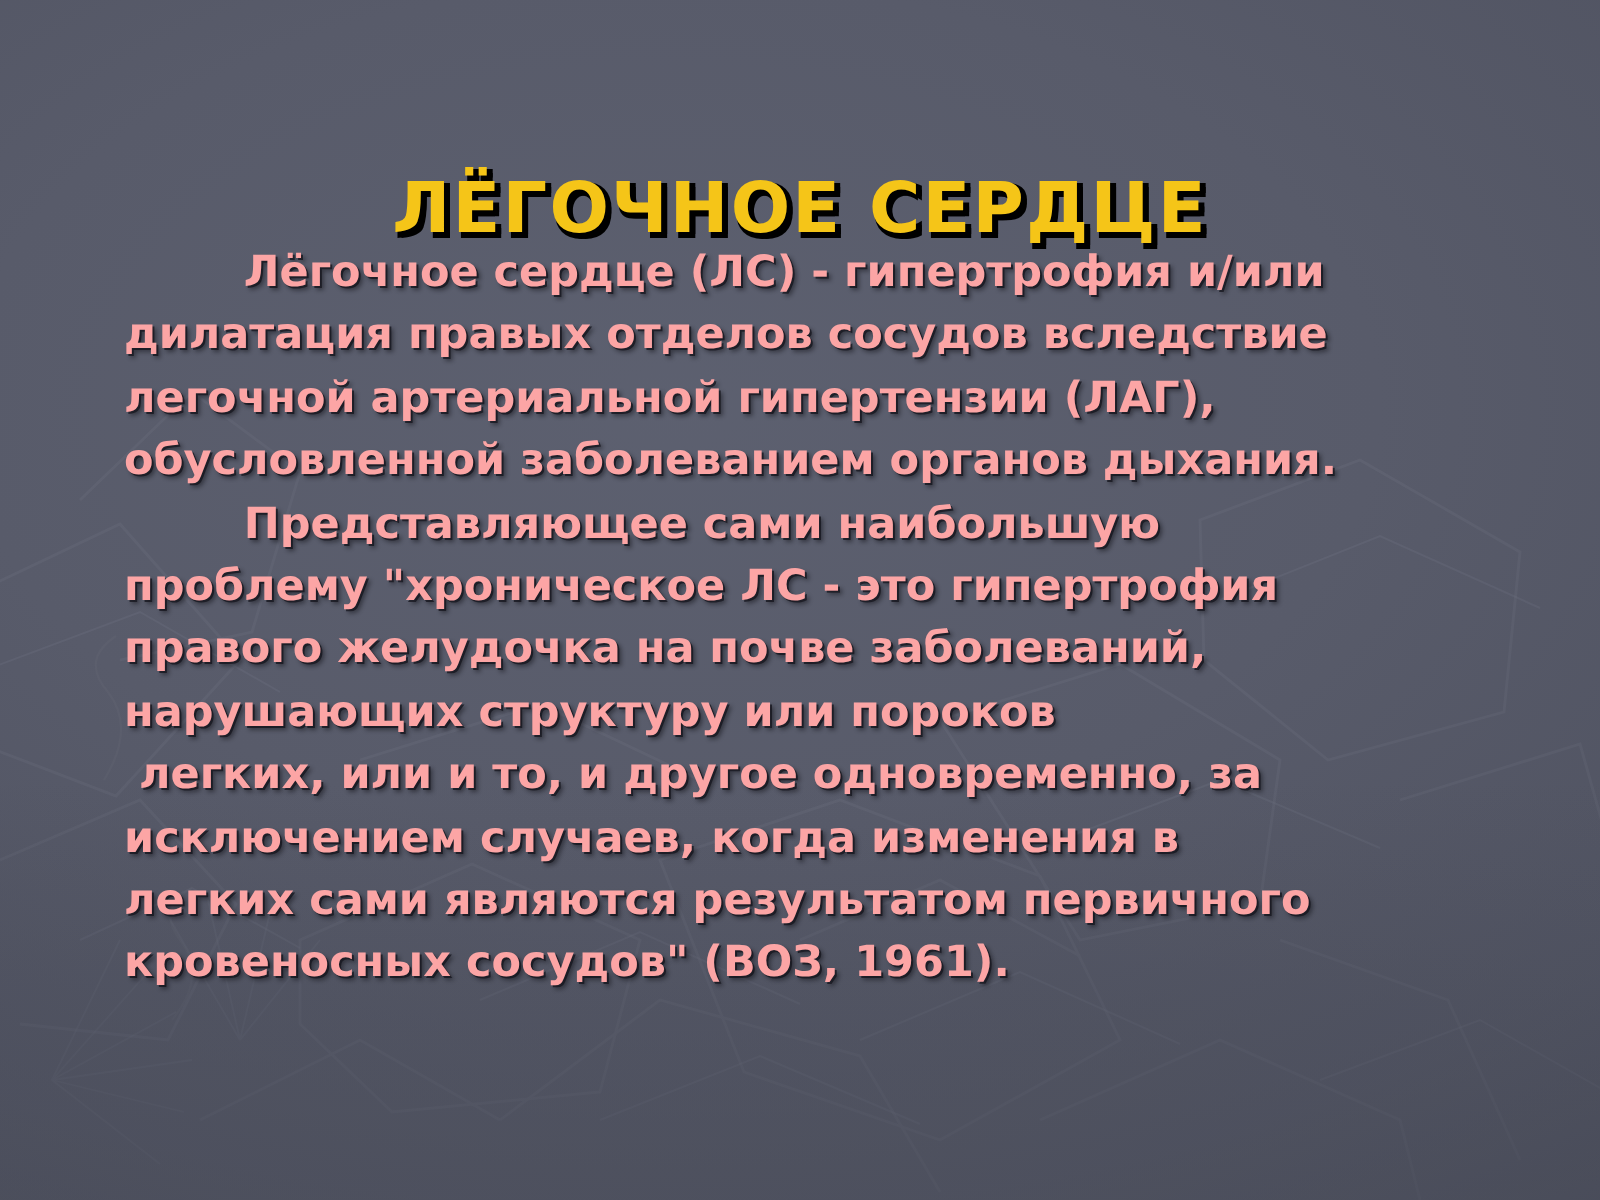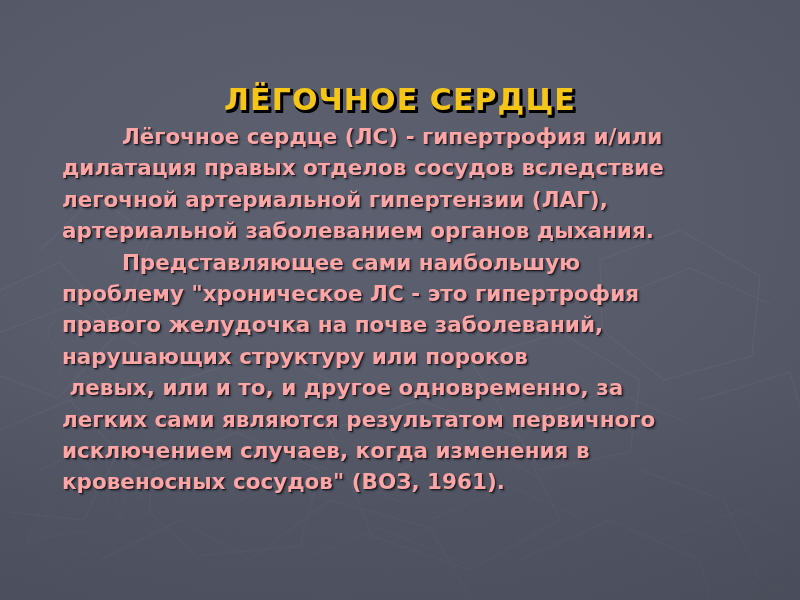--- a/index.html
+++ b/index.html
@@ -56,21 +56,21 @@
   .title-wrap {
     position: absolute;
     top: 62px;
     left: 0;
     width: 800px;
     text-align: center;
   }
   .title {
     display: inline-block;
     font-family: "DejaVu Sans", "Liberation Sans", sans-serif;
-    font-size: 30px;
+    font-size: 35px;
     font-weight: bold;
     letter-spacing: 1.1px;
     color: #f5c518;
     text-shadow:
        2px 2px 0 #000,
        3px 3px 0 #000,
        1px 3px 0 #000,
        3px 1px 0 #000;
     white-space: nowrap;
     text-align: center;
@@ -150,24 +150,24 @@
   <div class="bg-bottomshade"></div>
 
   <div class="title-wrap">
     <h1 class="title">ЛЁГОЧНОЕ СЕРДЦЕ</h1>
   </div>
 
   <div class="body-wrap">
     <div class="body-line">        Лёгочное сердце (ЛС) - гипертрофия и/или</div>
     <div class="body-line">дилатация правых отделов сосудов вследствие</div>
     <div class="body-line">легочной артериальной гипертензии (ЛАГ),</div>
-    <div class="body-line">артериальной заболеванием органов дыхания.</div>
+    <div class="body-line">обусловленной заболеванием органов дыхания.</div>
     <div class="body-line">        Представляющее сами наибольшую</div>
     <div class="body-line">проблему "хроническое ЛС - это гипертрофия</div>
     <div class="body-line">правого желудочка на почве заболеваний,</div>
     <div class="body-line">нарушающих структуру или пороков</div>
-    <div class="body-line"> левых, или и то, и другое одновременно, за</div>
+    <div class="body-line"> легких, или и то, и другое одновременно, за</div>
+    <div class="body-line">исключением случаев, когда изменения в</div>
     <div class="body-line">легких сами являются результатом первичного</div>
-    <div class="body-line">исключением случаев, когда изменения в</div>
     <div class="body-line">кровеносных сосудов" (ВОЗ, 1961).</div>
   </div>
 
 </div>
 
 </body></html>

